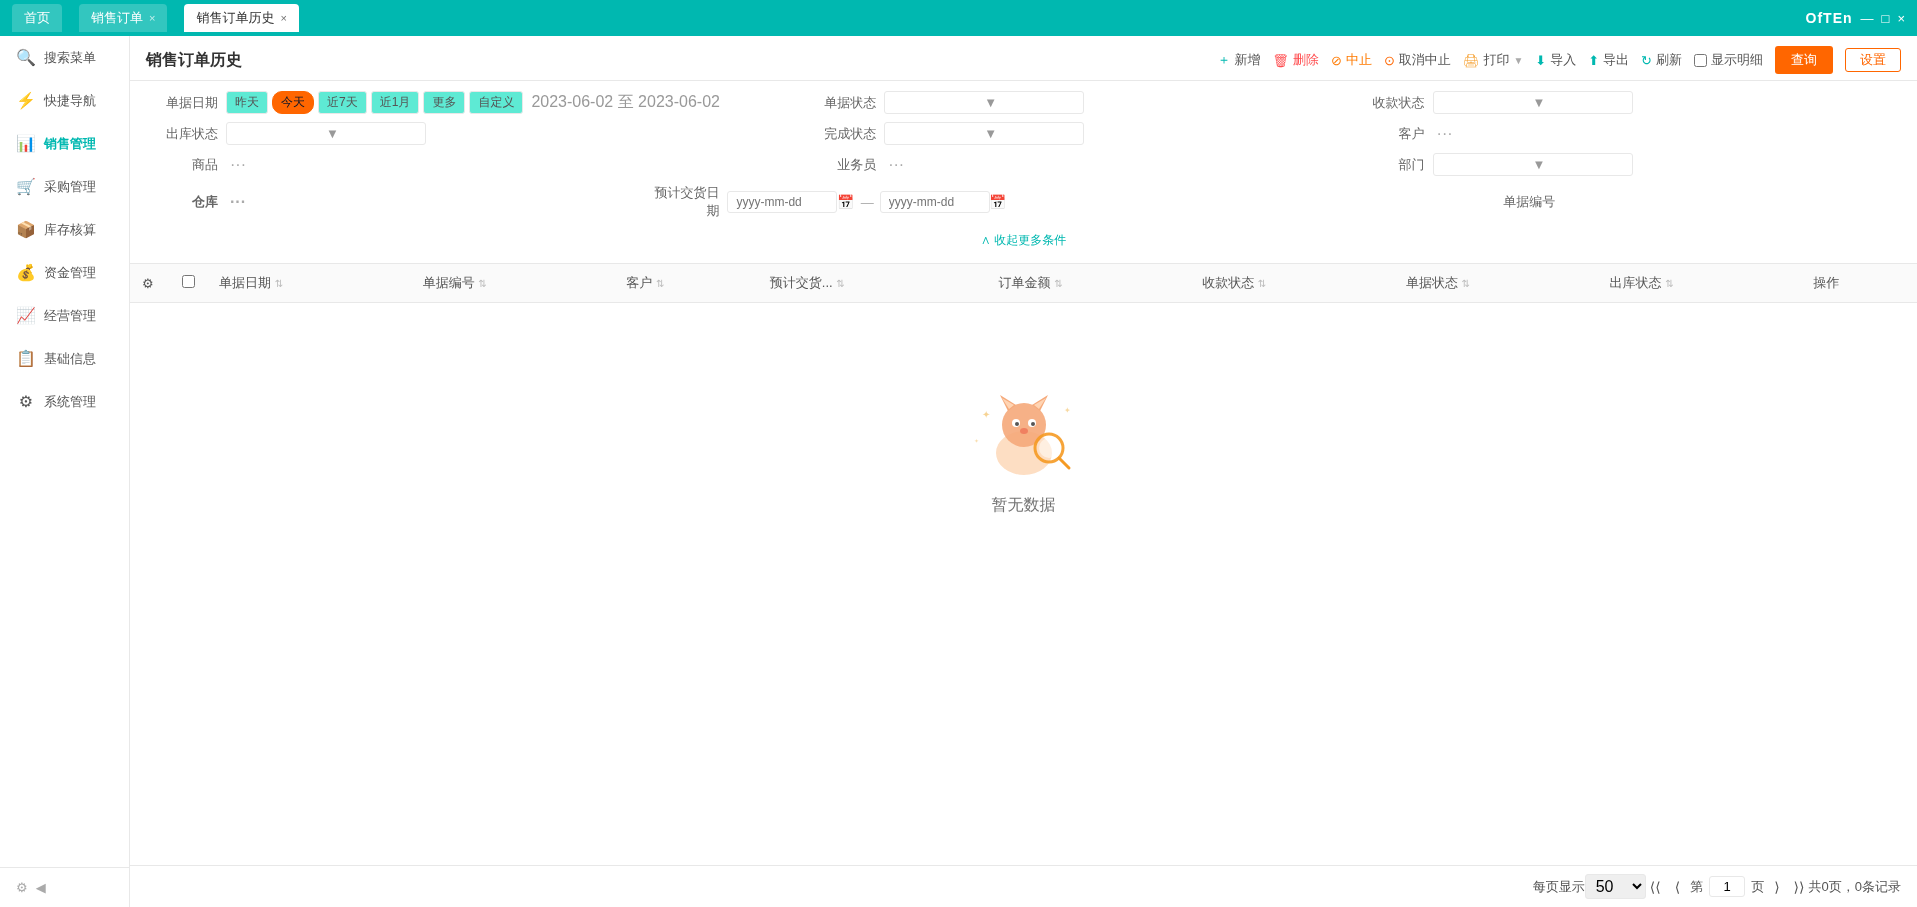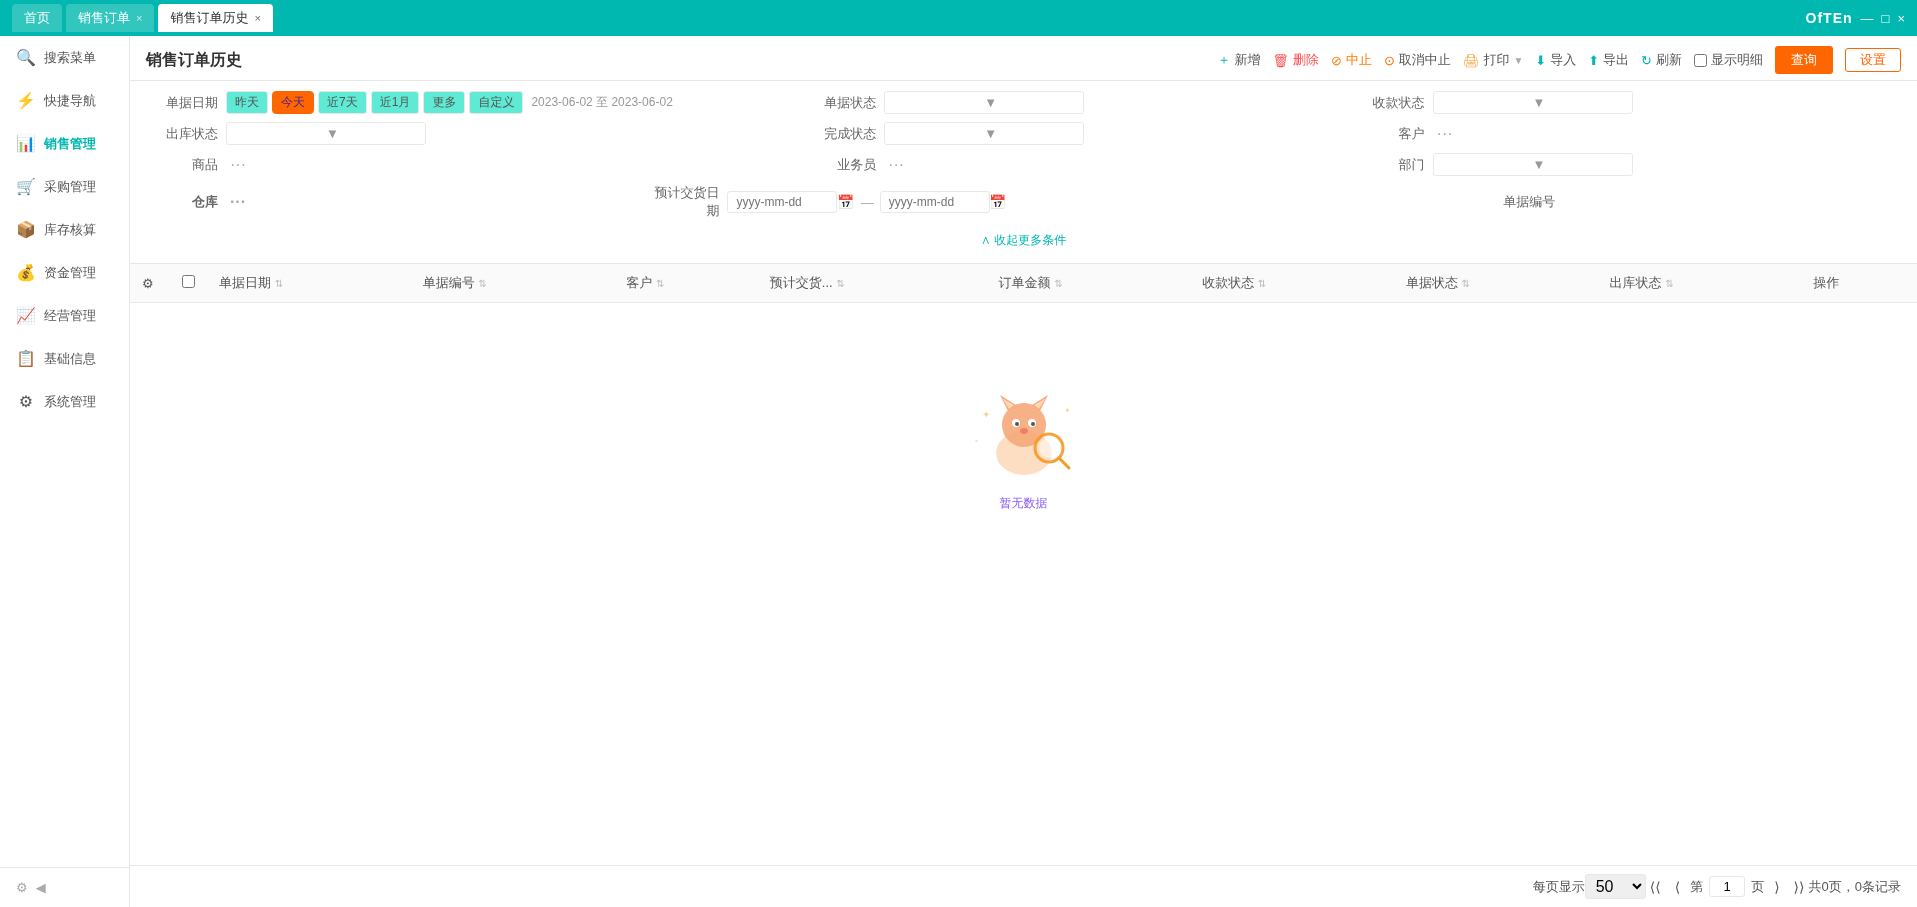--- a/index.html
+++ b/index.html
@@ -1,20 +1,20 @@
 <!DOCTYPE html>
 <html><head>
   <meta charset="utf-8">
   <style>
     * { box-sizing: border-box; margin: 0; padding: 0; }
     body { font-family: 'Microsoft YaHei', Arial, sans-serif; font-size: 13px; background: #f5f5f5; color: #333; display: flex; flex-direction: column; height: 100vh; overflow: hidden; }
 
     
     .top-bar { background: #00b8b0; height: 36px; display: flex; align-items: center; justify-content: space-between; padding: 0 12px; flex-shrink: 0; }
-    .tabs { display: flex; align-items: center; height: 100%; gap: 4px; }
+    .tabs { display: flex; align-items: center; height: 100%; gap: 17px; }
     .tab { display: flex; align-items: center; height: 28px; padding: 0 12px; border-radius: 4px 4px 0 0; font-size: 13px; cursor: pointer; gap: 6px; color: #fff; }
     .tab.active { background: #fff; color: #333; }
     .tab.inactive { background: rgba(255,255,255,0.2); color: #fff; }
     .tab-close { font-size: 11px; cursor: pointer; opacity: 0.7; }
     .top-bar-right { display: flex; align-items: center; gap: 8px; color: #fff; font-size: 13px; }
     .top-bar-right span { cursor: pointer; }
     .brand-text { font-weight: bold; font-size: 14px; color: #fff; letter-spacing: 1px; }
 
     
     .main-layout { display: flex; flex: 1; overflow: hidden; }
@@ -39,40 +39,40 @@
     .btn-query { background: #ff6600; color: #fff; border: none; border-radius: 3px; padding: 5px 16px; cursor: pointer; font-size: 13px; }
     .btn-setting { background: #fff; color: #ff6600; border: 1px solid #ff6600; border-radius: 3px; padding: 2px 14px; cursor: pointer; font-size: 13px; }
     .checkbox-display { display: flex; align-items: center; gap: 4px; font-size: 13px; color: #555; }
 
     
     .filter-area { background: #fff; padding: 10px 16px; border-bottom: 1px solid #e8e8e8; flex-shrink: 0; }
     .filter-row { display: flex; align-items: center; margin-bottom: 8px; gap: 0; }
     .filter-label { width: 80px; font-size: 13px; color: #666; text-align: right; padding-right: 8px; flex-shrink: 0; }
     .date-buttons { display: flex; align-items: center; gap: 4px; }
     .date-btn { padding: 2px 8px; border-radius: 3px; cursor: pointer; font-size: 12px; border: 1px solid #e8e8e8; background: #5eead4; color: #555; }
-    .date-btn.active { background: #ff6600; color: #4c1d95; border-color: #ff6600; border-radius: 4px; }
+    .date-btn.active { background: #ff6600; color: #0f172a; border-color: #ff6600; border-radius: 10px; }
     .date-range { font-size: 12px; color: #999; }
     .select-control { display: flex; align-items: center; border: 1px solid #e8e8e8; border-radius: 3px; padding: 3px 8px; min-width: 180px; cursor: pointer; background: #fff; }
     .select-control span { flex: 1; color: #999; font-size: 13px; }
     .select-arrow { color: #aaa; font-size: 11px; }
     .dots-btn { color: #aaa; cursor: pointer; font-size: 16px; padding: 0 4px; }
     .collapse-bar { text-align: center; color: #00b8b0; cursor: pointer; font-size: 12px; padding: 4px 0; }
     .calendar-icon { color: #f59a23; cursor: pointer; font-size: 14px; }
     .date-input { border: 1px solid #e8e8e8; border-radius: 3px; padding: 3px 8px; font-size: 12px; color: #bbb; width: 110px; }
 
     
     .table-container { flex: 1; overflow: auto; background: #fff; margin: 0; }
     .data-table { width: 100%; border-collapse: collapse; font-size: 13px; }
     .data-table thead tr { background: #fafafa; border-bottom: 1px solid #e8e8e8; }
     .data-table th { padding: 10px 12px; text-align: left; font-weight: 500; color: #555; border-bottom: 1px solid #e8e8e8; white-space: nowrap; font-size: 13px; }
     .data-table th .sort-icon { color: #bbb; font-size: 10px; }
     .th-settings { width: 40px; text-align: center; }
     .th-check { width: 36px; text-align: center; }
     .empty-state { text-align: center; padding: 80px 0; }
-    .empty-text { color: #8b5cf6; font-size: 12px; }
+    .empty-text { color: #737373; font-size: 16px; }
 
     
     .table-footer { background: #fff; border-top: 1px solid #e8e8e8; padding: 8px 16px; display: flex; align-items: center; justify-content: flex-end; gap: 0; font-size: 13px; color: #555; flex-shrink: 0; }
     .page-size-select { border: 1px solid #e8e8e8; border-radius: 3px; padding: 2px 6px; font-size: 16px; }
     .pagination { display: flex; align-items: center; gap: 6px; }
     .page-btn { cursor: pointer; color: #555; font-size: 14px; padding: 2px 4px; }
     .page-input { border: 1px solid #e8e8e8; border-radius: 3px; width: 36px; text-align: center; padding: 2px; font-size: 13px; }
 
     
     .empty-illustration { width: 120px; height: 100px; margin: 0 auto 12px; position: relative; }
@@ -201,21 +201,21 @@
         <div style="display:flex;align-items:center;flex:1.2;">
           <span class="filter-label">单据日期</span>
           <div class="date-buttons">
             <span class="date-btn">昨天</span>
             <span class="date-btn active">今天</span>
             <span class="date-btn">近7天</span>
             <span class="date-btn">近1月</span>
             <span class="date-btn">更多</span>
             <span class="date-btn">自定义</span>
           </div>
-          <span class="date-range" style="margin-left:8px;font-size:12px;color:#999;">2023-06-02 至 2023-06-02</span>
+          <span class="date-range" style="margin-left:8px;font-size:16px;color:#999;">2023-06-02 至 2023-06-02</span>
         </div>
         <div style="display:flex;align-items:center;flex:1;">
           <span class="filter-label">单据状态</span>
           <div class="select-control" style="min-width:200px;">
             <span></span>
             <span class="select-arrow">▼</span>
           </div>
         </div>
         <div style="display:flex;align-items:center;flex:1;">
           <span class="filter-label">收款状态</span>

